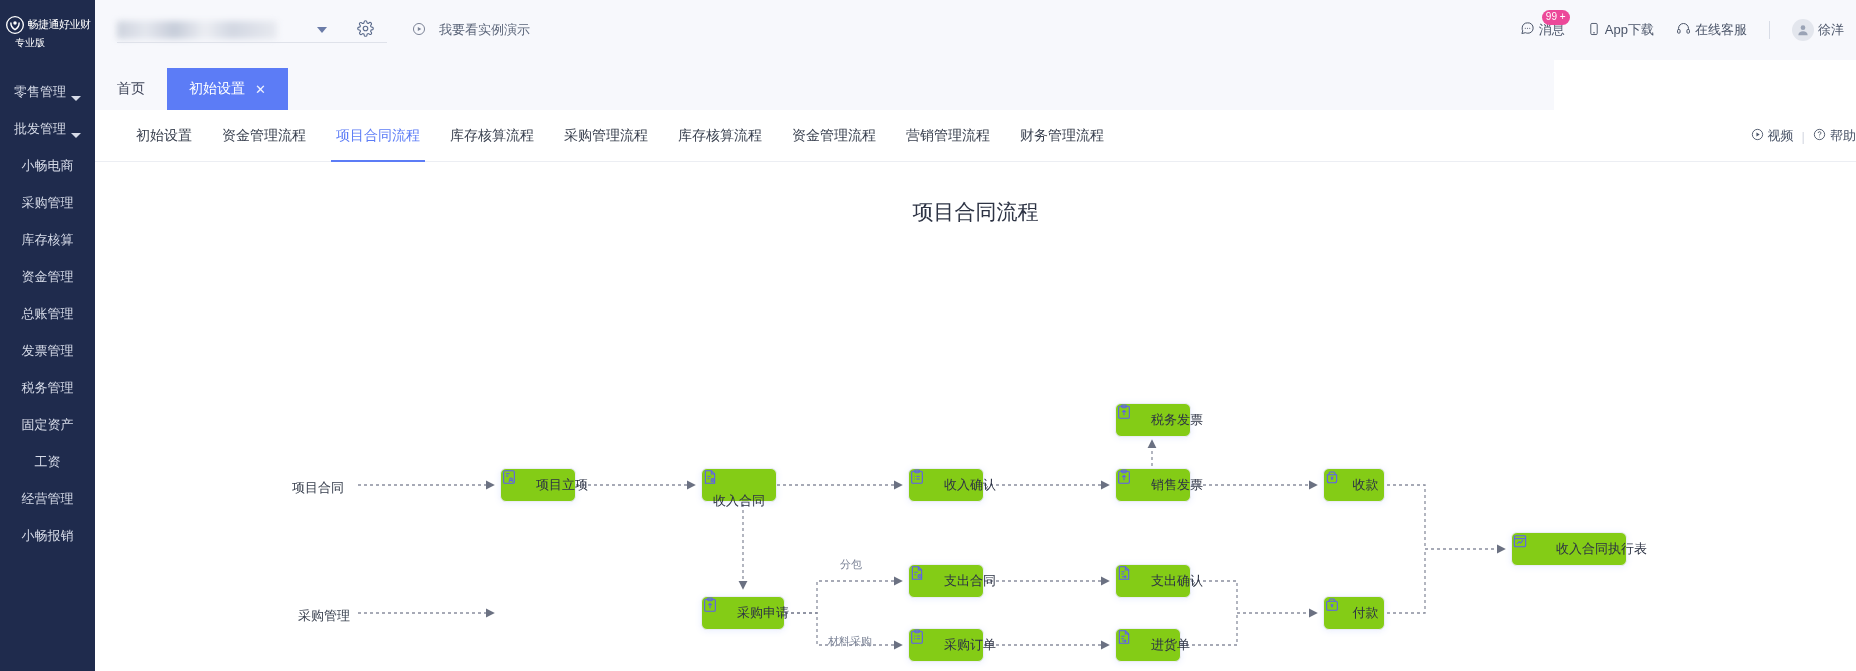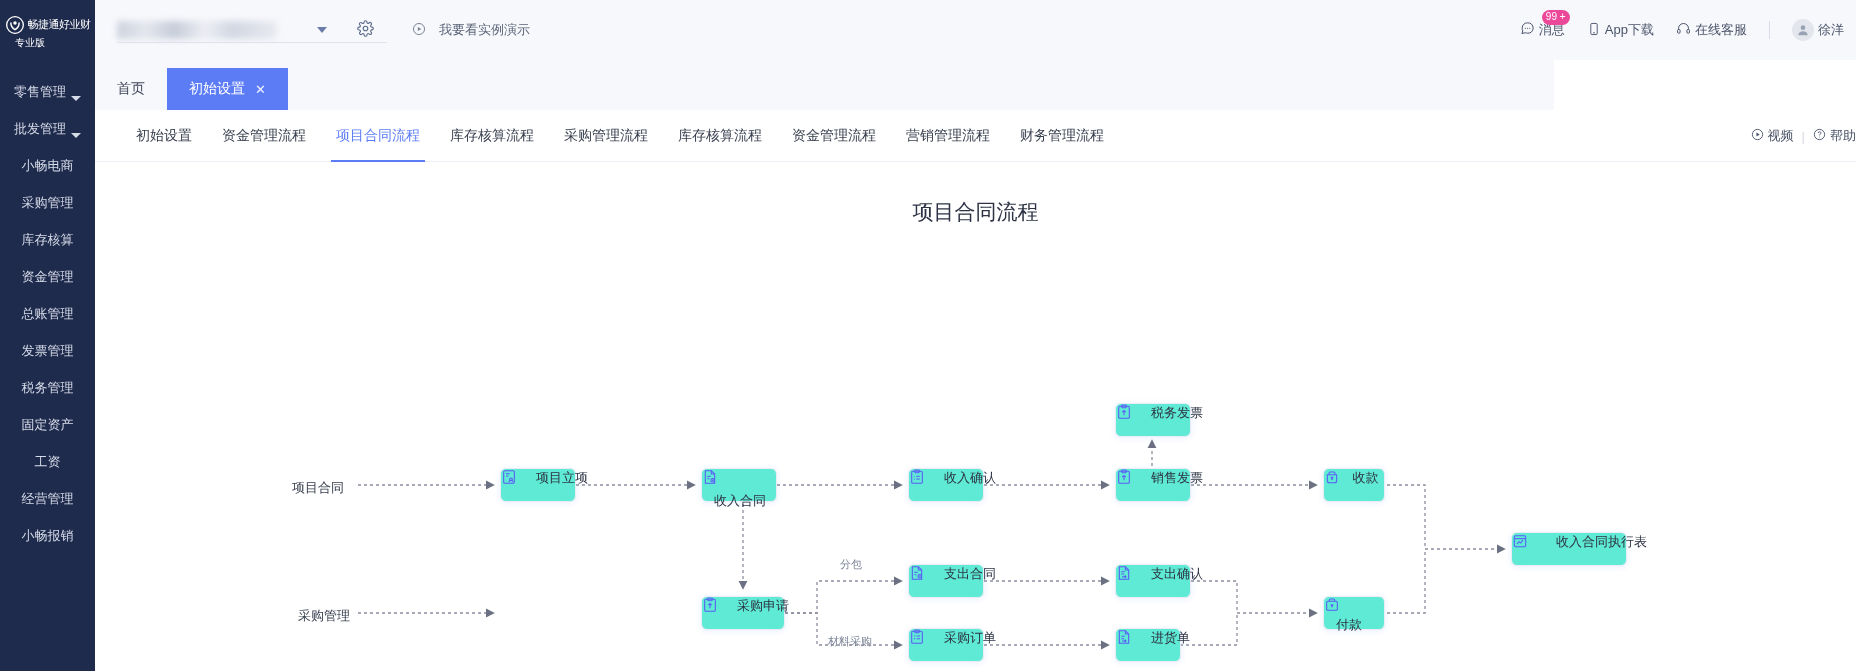--- a/index.html
+++ b/index.html
@@ -122,24 +122,24 @@
   }
 
   
   .canvas { position:relative; width:1761px; height:430px; }
   .canvas svg { position:absolute; left:0; top:0; }
 
   .rowlabel {
     position:absolute; font-size:13px; color:#39404f; white-space:nowrap;
   }
   .node {
-    position:absolute; height:34px; background:#5eead4;
+    position:absolute; height:34px; background:#84cc16;
     border:1px solid #ebedf4; border-radius:6px;
     box-shadow:0 1px 6px rgba(92,124,246,0.13);
-    display:flex; align-items:flex-start; gap:7px; padding:0 12px;
+    display:flex; align-items:center; gap:7px; padding:0 12px;
     font-size:13px; color:#2d3344; cursor:pointer; white-space:nowrap;
   }
   .node .nicon { width:16px; height:16px; flex:0 0 auto; display:block; }
   .edgelabel {
     position:absolute; font-size:11px; color:#7b8396; white-space:nowrap;
   }
   svg .dash { stroke:#8a8f9e; stroke-width:1.3; stroke-dasharray:3 3; fill:none; }
 </style>
 </head>
 <body>
@@ -527,21 +527,21 @@
           <svg width="16" height="16" viewBox="0 0 24 24" fill="none" stroke="#5c5cf6" stroke-width="1.6">
             <path d="M5 2.5h9l5 5v14H5z"></path>
               <path d="M14 2.5v5h5"></path>
             <path d="M8 11h5M8 14.5h4"></path>
             <path d="M9 18h6M13 16l2 2-2 2"></path>
           </svg>
         </span>
         <span>进货单</span>
       </div>
 
-      <div class="node" style="left:1228px; top:370px; width:62px; justify-content:center;flex-direction:column;">
+      <div class="node" style="left:1228px; top:370px; width:62px; justify-content:center;">
         <span class="nicon">
           <svg width="16" height="16" viewBox="0 0 24 24" fill="none" stroke="#5c5cf6" stroke-width="1.6">
             <rect x="4" y="6.5" width="16" height="13.5" rx="2"></rect>
             <path d="M8 6.5V5a2 2 0 0 1 2-2h4a2 2 0 0 1 2 2v1.5"></path>
             <path d="M10 11.5h4M12 11.5v4M10.3 13.6h3.4"></path>
           </svg>
         </span>
         <span>付款</span>
       </div>
 

